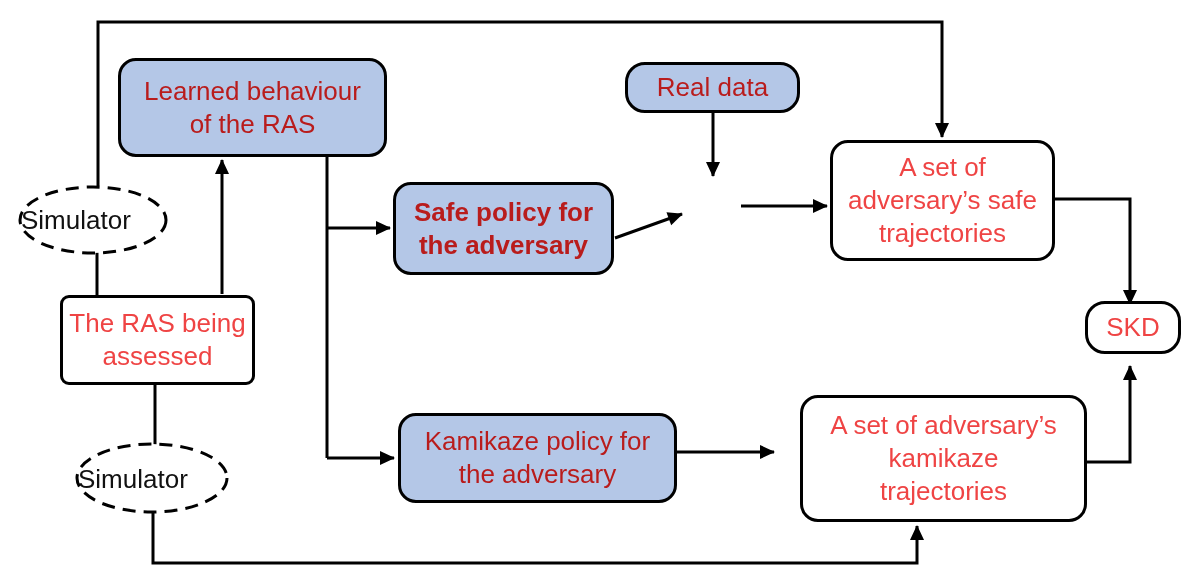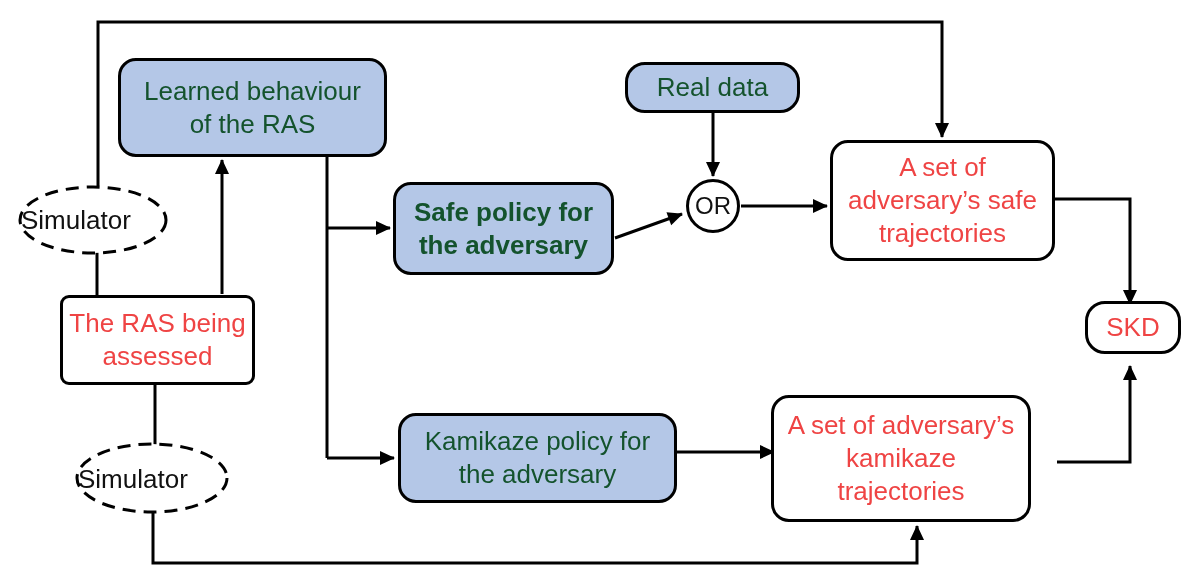--- a/index.html
+++ b/index.html
@@ -21,41 +21,41 @@
     box-sizing: border-box;
     border: 3px solid #000000;
     display: flex;
     align-items: center;
     justify-content: center;
     text-align: center;
     white-space: pre-line;
     line-height: 1.26;
     font-size: 26px;
   }
-  .node.blue  { background: #b4c7e7; color: #14532d; border-radius: 18px; }
+  .node.blue  { background: #b4c7e7; color: #b91c1c; border-radius: 18px; }
   .node.white { background: #ffffff; color: #ef4444; border-radius: 18px; }
   .node.small-radius { border-radius: 20px; }
   .node.circle { border-radius: 50%; font-size: 24px; color: #111111; background:#ffffff; }
   .ellipse-label {
     position: absolute;
     display: flex;
     align-items: center;
     justify-content: flex-start;
     text-align: center;
     color: #111111;
     font-size: 26px;
   }
   
   #learned-behaviour   { left: 118px; top:  58px; width: 269px; height:  99px; }
   #real-data           { left: 625px; top:  62px; width: 175px; height:  51px; }
   #safe-policy         { left: 393px; top: 182px; width: 221px; height:  93px; font-weight: bold; }
   #kamikaze-policy     { left: 398px; top: 413px; width: 279px; height:  90px; }
   #ras-assessed        { left:  60px; top: 295px; width: 195px; height:  90px; border-radius: 9px; }
   #safe-trajectories   { left: 830px; top: 140px; width: 225px; height: 121px; }
-  #kamikaze-trajectories{ left: 771px; top: 395px; width: 260px; height: 127px; }
+  #kamikaze-trajectories{ left: 800px; top: 395px; width: 287px; height: 127px; }
   #skd                 { left:1085px; top: 301px; width:  96px; height:  53px; }
   #or-gate             { left: 686px; top: 179px; width:  54px; height:  54px; }
   #simulator-top-label    { left: 21px; top: 192px; width: 144px; height: 56px; }
   #simulator-bottom-label { left: 78px; top: 451px; width: 149px; height: 56px; }
 </style>
 </head>
 <body>
 
 <div class="canvas">
 
@@ -118,23 +118,20 @@
   <div class="node white" id="kamikaze-trajectories">
     <span>A set of adversary’s
 kamikaze
 trajectories</span>
   </div>
 
   <div class="node white small-radius" id="skd">
     <span>SKD</span>
   </div>
 
-  <div class="node circle" id="or-gate">
-    <span>OR</span>
-  </div>
 
   <div class="ellipse-label" id="simulator-top-label">
     <span>Simulator</span>
   </div>
 
   <div class="ellipse-label" id="simulator-bottom-label">
     <span>Simulator</span>
   </div>
 
 </div>

